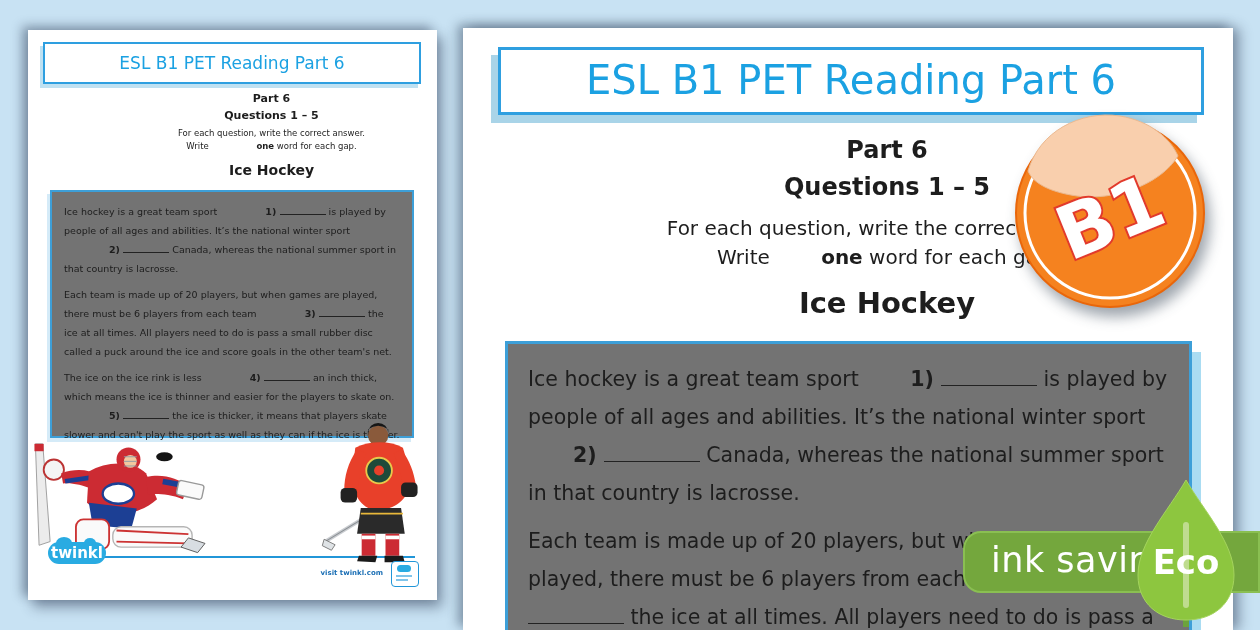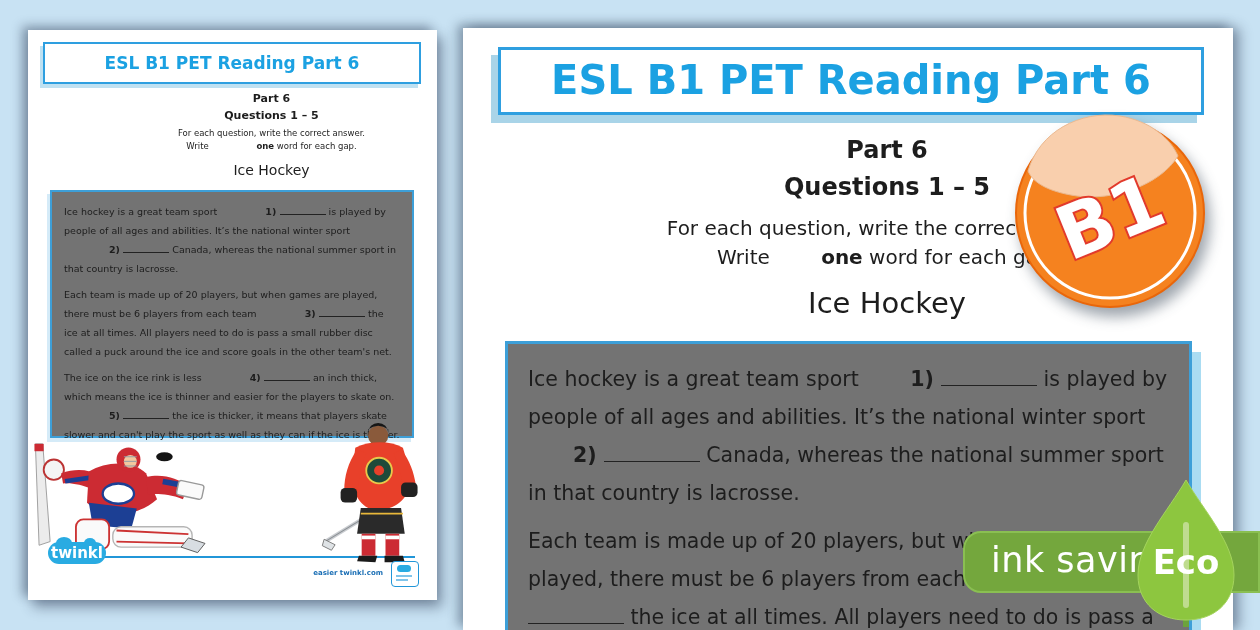--- a/index.html
+++ b/index.html
@@ -5,24 +5,24 @@
   html,body{margin:0;padding:0;font-family:"DejaVu Sans",sans-serif;}
   .canvas{position:relative;width:1260px;height:630px;background:#c8e2f3;overflow:hidden;}
   .page{position:absolute;background:#ffffff;}
   .page-left{left:28px;top:30px;width:409px;height:570px;
     box-shadow:-6px -4px 10px rgba(30,45,70,.40), 5px 7px 12px rgba(30,45,70,.45);}
   .page-right{left:463px;top:28px;width:770px;height:602px;
     box-shadow:-6px -4px 10px rgba(30,45,70,.35), 6px 0 12px rgba(30,45,70,.45);}
 
   
   .title-box{background:#fff;border:2px solid #2e9fe0;text-align:center;
-    color:#1ba1e2;font-weight:bold;}
+    color:#1ba1e2;font-weight:normal;}
   .hdr,.instr,.heading{text-align:center;color:#1d1d1d;padding-left:39px;}
   .hdr{font-weight:bold;}
-  .heading{font-weight:normal;text-align:center;}
+  .heading{font-weight:bold;text-align:center;}
   .text-box{border:2px solid #3d9fd8;background:#737373;}
   .para{margin:0;color:#1d1d1d;}
   .para + .para{margin-top:10px;}
   .b{font-weight:bold;margin-left:45px;}
   .blank{display:inline-block;border-bottom:1.6px solid #222;height:.85em;}
 
   
   .page-left .title-box{position:absolute;left:15px;top:12px;width:374px;height:38px;
     line-height:38px;font-size:17px;box-shadow:-3px 4px 0 #bfe1f2;}
   .page-left .hdr.part{position:absolute;left:0;top:62px;width:100%;font-size:11px;}
@@ -139,21 +139,21 @@
       <rect x="71" y="122" width="15" height="24" fill="#cc2b33"></rect>
       <rect x="45" y="124" width="15" height="4" fill="#fff"></rect>
       <rect x="71" y="124" width="15" height="4" fill="#fff"></rect>
       <path d="M42,146 L62,146 L60,153 L40,152 Z" fill="#1a1a1a"></path>
       <path d="M70,146 L90,146 L92,153 L70,153 Z" fill="#1a1a1a"></path>
     </svg>
 
     <div class="twinkl-logo">
       <span>twinkl</span>
     </div>
-    <div class="visit">easier twinkl.com</div>
+    <div class="visit">visit twinkl.com</div>
     <div class="footer-badge">
       <div class="mini-cloud"></div>
       <div class="mini-line l1"></div>
       <div class="mini-line l2"></div>
     </div>
   </div>
 
   <div class="page page-right">
     <div class="title-box">
       <span>ESL B1 PET Reading Part 6</span>

